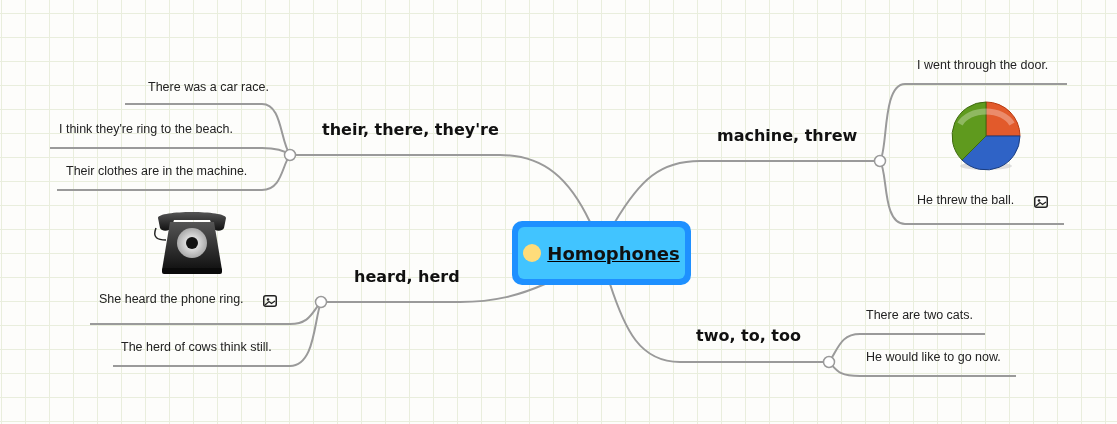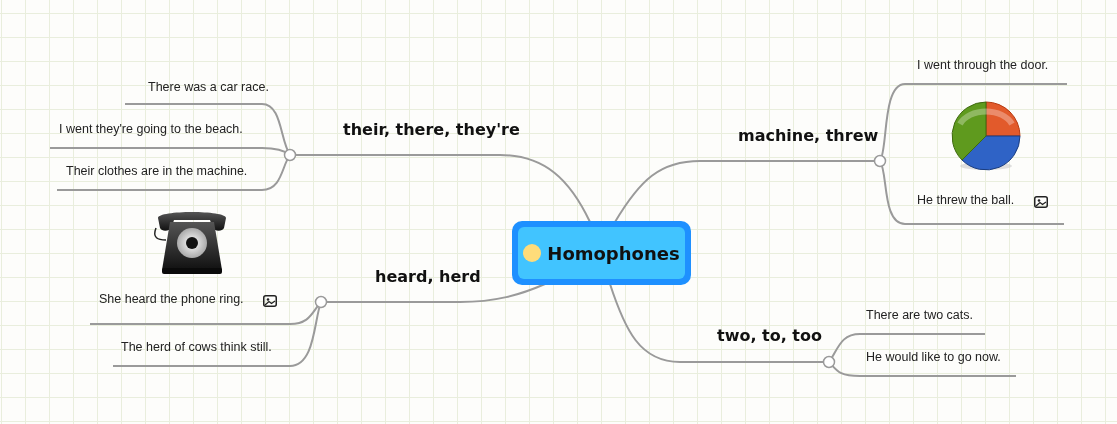--- a/index.html
+++ b/index.html
@@ -9,29 +9,29 @@
     background-image:
       linear-gradient(to right, #e9eedd 1px, transparent 1px),
       linear-gradient(to bottom, #e9eedd 1px, transparent 1px);
     background-size:24px 24px;
     background-position:1px 13px;
     font-family:"Liberation Sans", sans-serif;
   }
   svg.lines { position:absolute; left:0; top:0; }
   .root {
     position:absolute; left:512px; top:221px; width:179px; height:64px;
-    box-sizing:border-box; background:#1e90ff; border-radius:10px; padding:6px;
+    box-sizing:border-box; background:#1e90ff; border-radius:10px; padding:6px;text-decoration:underline;
   }
   .root-inner {
     background:#41c4ff; border-radius:6px; width:100%; height:100%;
     display:flex; align-items:center; justify-content:center; gap:6px;
   }
   .root-dot { width:18px; height:18px; border-radius:50%; background:#fedc7a; }
   .root-label { font-family:"DejaVu Sans", sans-serif; font-weight:bold; font-size:18px; color:#111; }
-  .branch { position:absolute; font-family:"DejaVu Sans", sans-serif; font-weight:bold; font-size:16px; color:#111; white-space:nowrap;margin-left:21px; }
+  .branch { position:absolute; font-family:"DejaVu Sans", sans-serif; font-weight:bold; font-size:16px; color:#111; white-space:nowrap; }
   .leaf { position:absolute; font-size:12.5px; color:#222; white-space:nowrap; }
   .img-icon { position:absolute; width:14px; height:12px; }
   .phone { position:absolute; left:152px; top:208px; width:80px; height:70px; }
   .pie { position:absolute; left:950px; top:100px; width:72px; height:72px; }
 </style>
 </head>
 <body>
 
 <svg class="lines" width="1117" height="424">
   <g fill="none" stroke="#9a9a9a" stroke-width="2">
@@ -67,21 +67,21 @@
 
 <div class="root">
   <div class="root-inner">
     <span class="root-dot"></span>
     <span class="root-label">Homophones</span>
   </div>
 </div>
 
 <div class="branch" style="left:322px; top:120px;">their, there, they're</div>
 <div class="leaf" style="left:148px; top:80px;">There was a car race.</div>
-<div class="leaf" style="left:59px; top:122px;">I went they're going to the beach.</div>
+<div class="leaf" style="left:59px; top:122px;">I think they're ring to the beach.</div>
 <div class="leaf" style="left:66px; top:164px;text-align:center;">Their clothes are in the machine.</div>
 
 <div class="branch" style="left:354px; top:267px;">heard, herd</div>
 <svg class="phone" viewBox="0 0 80 70">
   <defs>
     <linearGradient id="pb" x1="0" y1="0" x2="0" y2="1">
       <stop offset="0" stop-color="#555"></stop>
         <stop offset="1" stop-color="#111"></stop>
     </linearGradient>
     <radialGradient id="dial" cx="0.5" cy="0.5" r="0.5">

